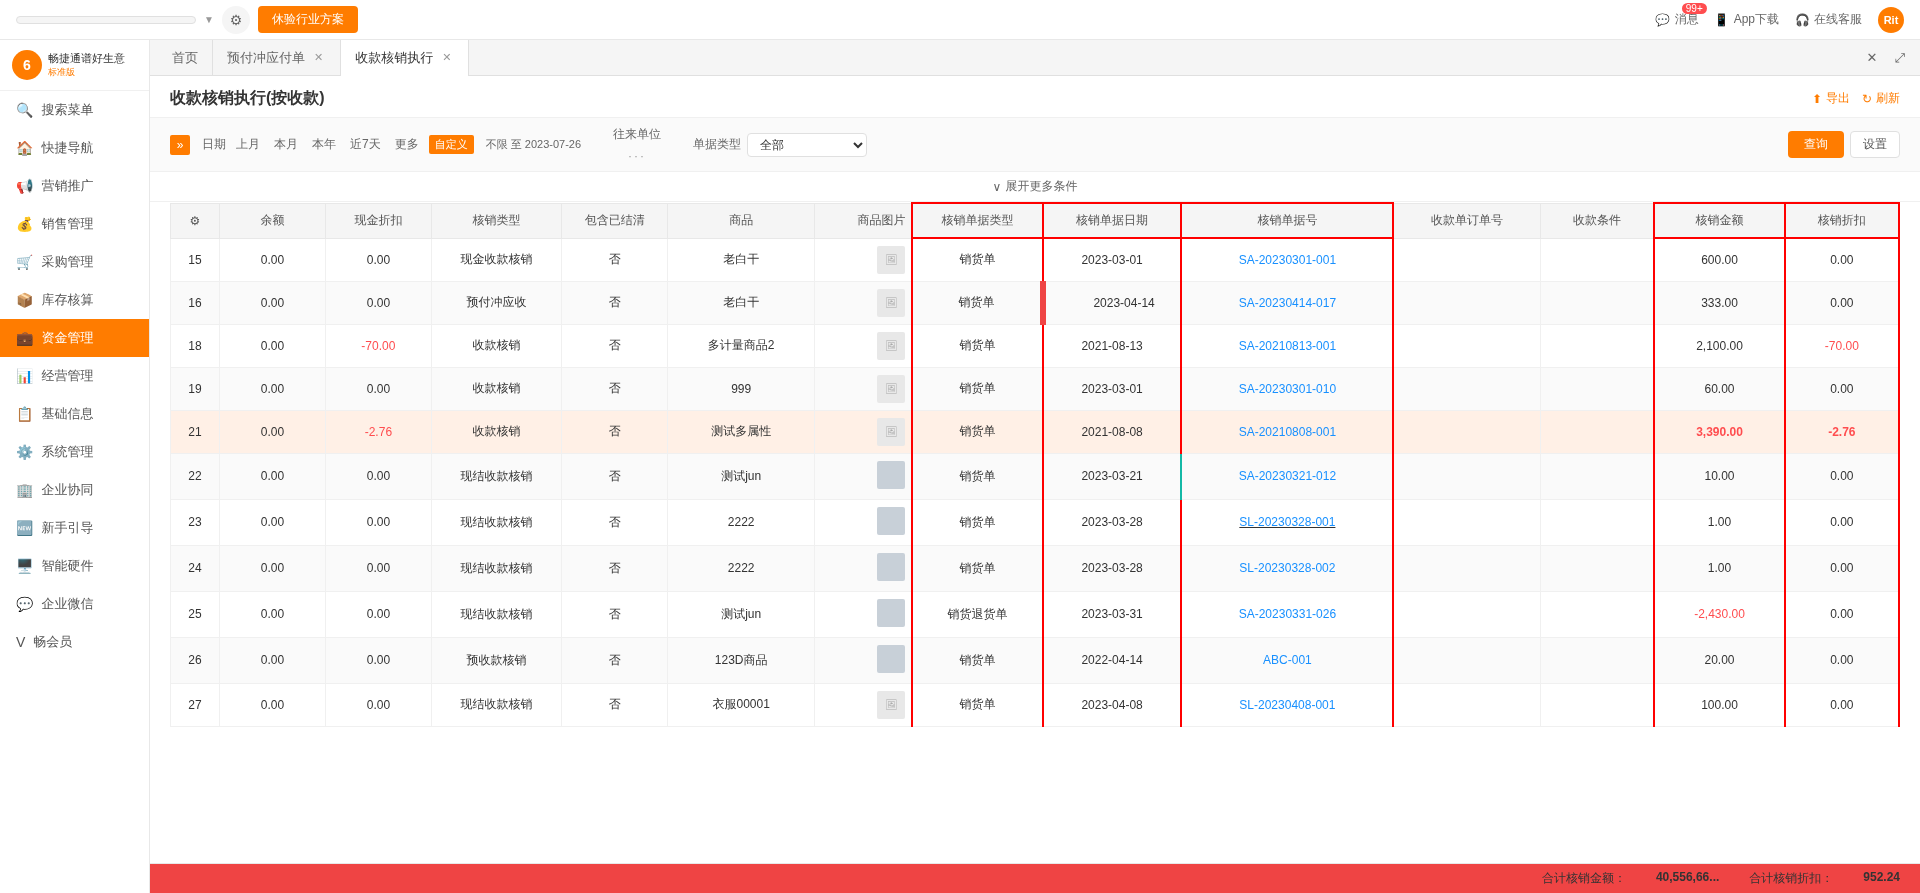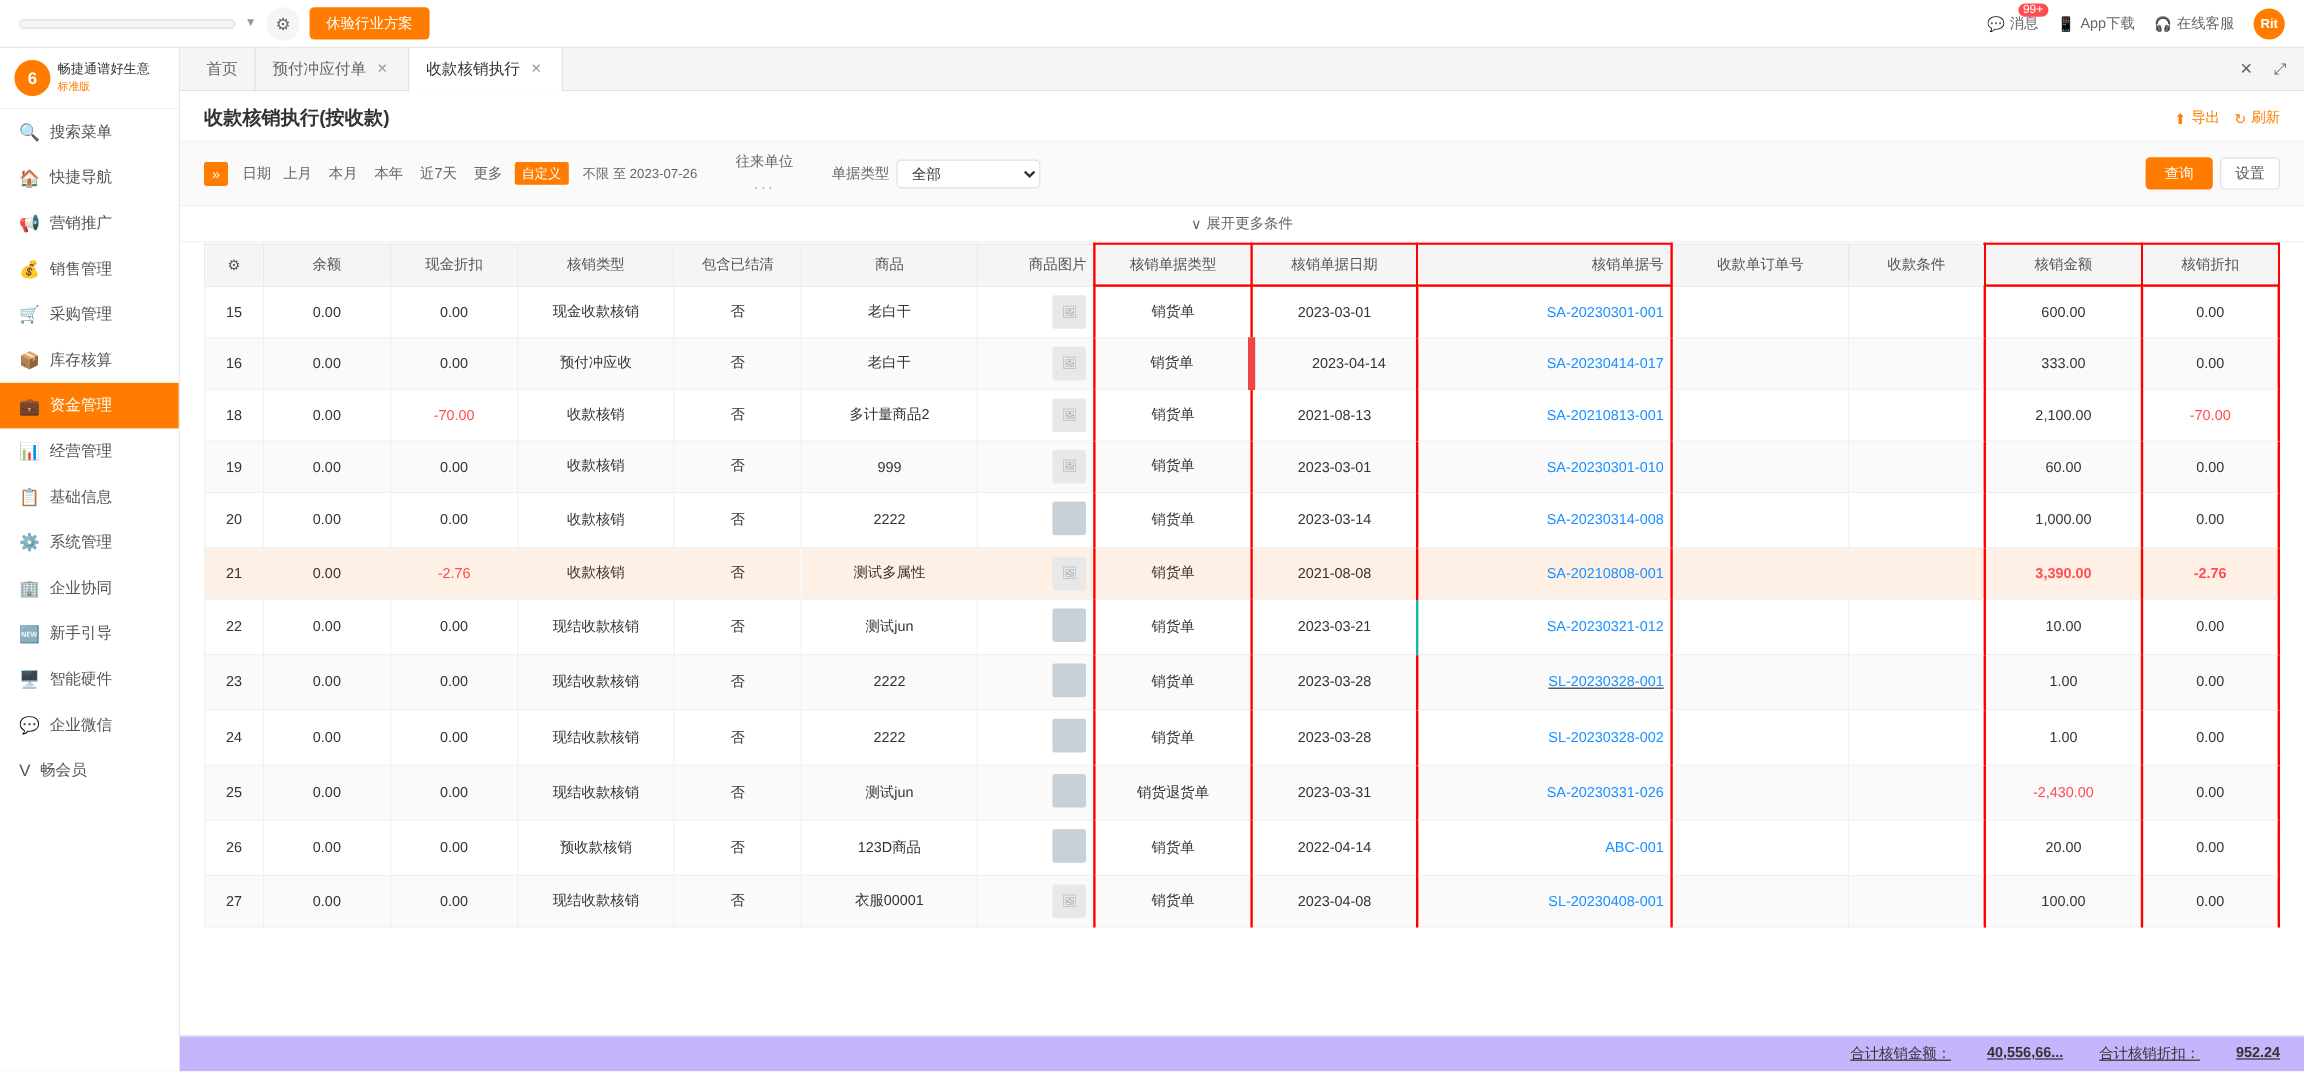--- a/index.html
+++ b/index.html
@@ -341,24 +341,23 @@
     .negative { color: #ff4d4f; }
     .highlight-amount { color: #ff4d4f; font-weight: bold; }
 
     
     .table-footer {
       display: flex;
       justify-content: flex-end;
       padding: 6px 20px;
       font-size: 12px;
       color: #333;
-      background: #c4b5fd;
+      background: #ef4444;
       border-top: 1px solid #e8e8e8;
       gap: 30px;
-      text-decoration: underline;
     }
 
     
     .product-img {
       width: 28px; height: 28px;
       background: #e8e8e8;
       border-radius: 2px;
       display: inline-flex;
       align-items: center;
       justify-content: center;
@@ -369,21 +368,21 @@
       background: #dde;
     }
     .col-balance { width: 65px; }
     .col-discount { width: 65px; }
     .col-type { width: 80px; }
     .col-settled { width: 65px; }
     .col-product { width: 90px; }
     .col-img { width: 60px; text-align: right; }
     .col-bill-type { width: 80px; }
     .col-bill-date { width: 85px; }
-    .col-bill-no { width: 130px; text-align: right; }
+    .col-bill-no { width: 130px; }
     .col-receipt-no { width: 90px; }
     .col-condition { width: 70px; }
     .col-amount { width: 80px; }
     .col-write-off { width: 70px; }
     .col-settings { width: 30px; }
   </style>
 </head>
 <body>
 
 <div class="top-bar">
@@ -637,36 +636,20 @@
       <td class="col-product">999</td>
       <td class="col-img"><div class="product-img">🖼</div></td>
       <td class="col-bill-type" style="border-left:2px solid red;border-right:2px solid red;">销货单</td>
       <td class="col-bill-date" style="border-left:2px solid red;border-right:2px solid red;">2023-03-01</td>
       <td class="col-bill-no" style="border-left:2px solid red;border-right:2px solid red;"><span class="link-text">SA-20230301-010</span></td>
       <td class="col-receipt-no"></td>
       <td class="col-condition"></td>
       <td class="col-amount " style="border-left:2px solid red;border-right:2px solid red;">60.00</td>
       <td class="col-write-off " style="border-left:2px solid red;border-right:2px solid red;">0.00</td>
     </tr>
-              <tr>
-      <td class="col-settings">20</td>
-      <td class="col-balance">0.00</td>
-      <td class="col-discount ">0.00</td>
-      <td class="col-type">收款核销</td>
-      <td class="col-settled">否</td>
-      <td class="col-product">2222</td>
-      <td class="col-img"><div class="product-img has-img" style="background:#c8d0d8;display:inline-block;width:28px;height:28px;border-radius:2px;"></div></td>
-      <td class="col-bill-type" style="border-left:2px solid red;border-right:2px solid red;">销货单</td>
-      <td class="col-bill-date" style="border-left:2px solid red;border-right:2px solid red;">2023-03-14</td>
-      <td class="col-bill-no" style="border-left:2px solid red;border-right:2px solid red;"><span class="link-text">SA-20230314-008</span></td>
-      <td class="col-receipt-no"></td>
-      <td class="col-condition"></td>
-      <td class="col-amount " style="border-left:2px solid red;border-right:2px solid red;">1,000.00</td>
-      <td class="col-write-off " style="border-left:2px solid red;border-right:2px solid red;">0.00</td>
-    </tr>
               <tr class="highlighted">
       <td class="col-settings">21</td>
       <td class="col-balance">0.00</td>
       <td class="col-discount negative">-2.76</td>
       <td class="col-type">收款核销</td>
       <td class="col-settled">否</td>
       <td class="col-product">测试多属性</td>
       <td class="col-img"><div class="product-img">🖼</div></td>
       <td class="col-bill-type" style="border-left:2px solid red;border-right:2px solid red;">销货单</td>
       <td class="col-bill-date" style="border-left:2px solid red;border-right:2px solid red;">2021-08-08</td>

